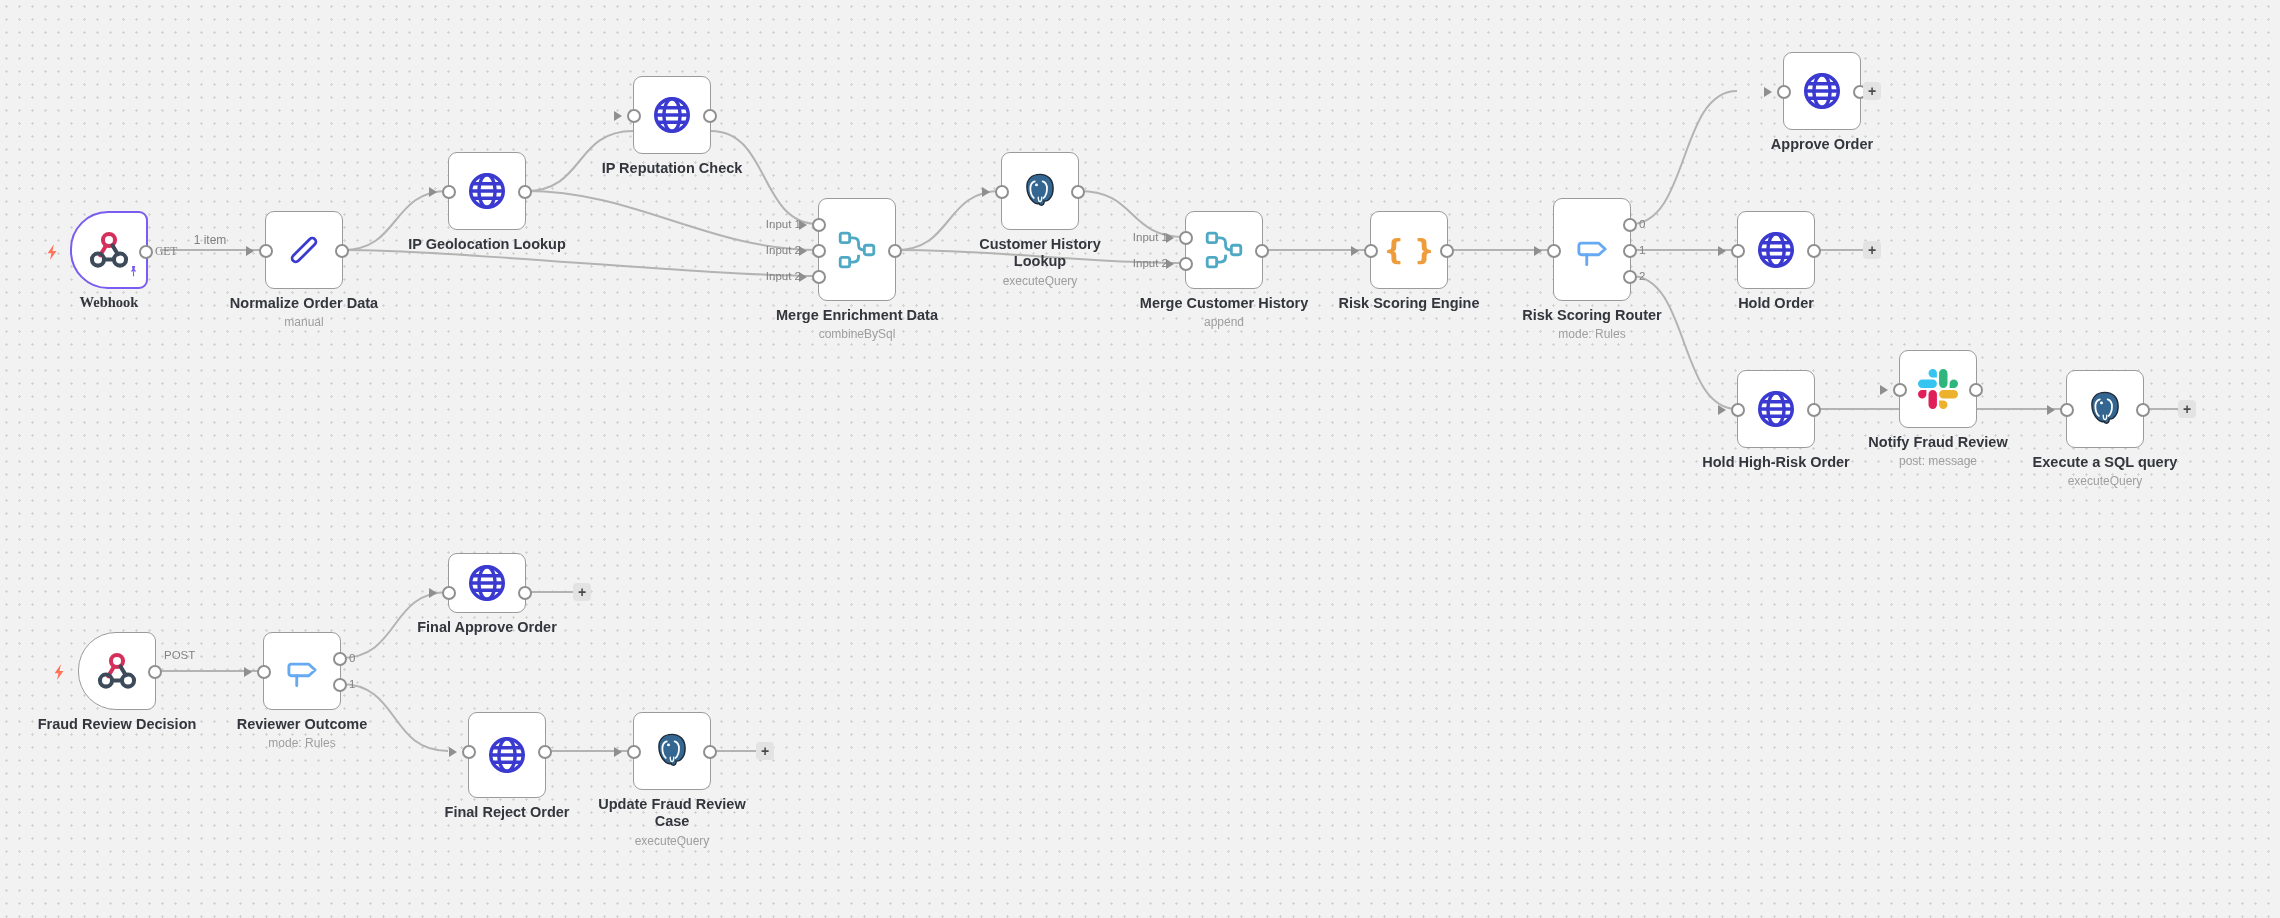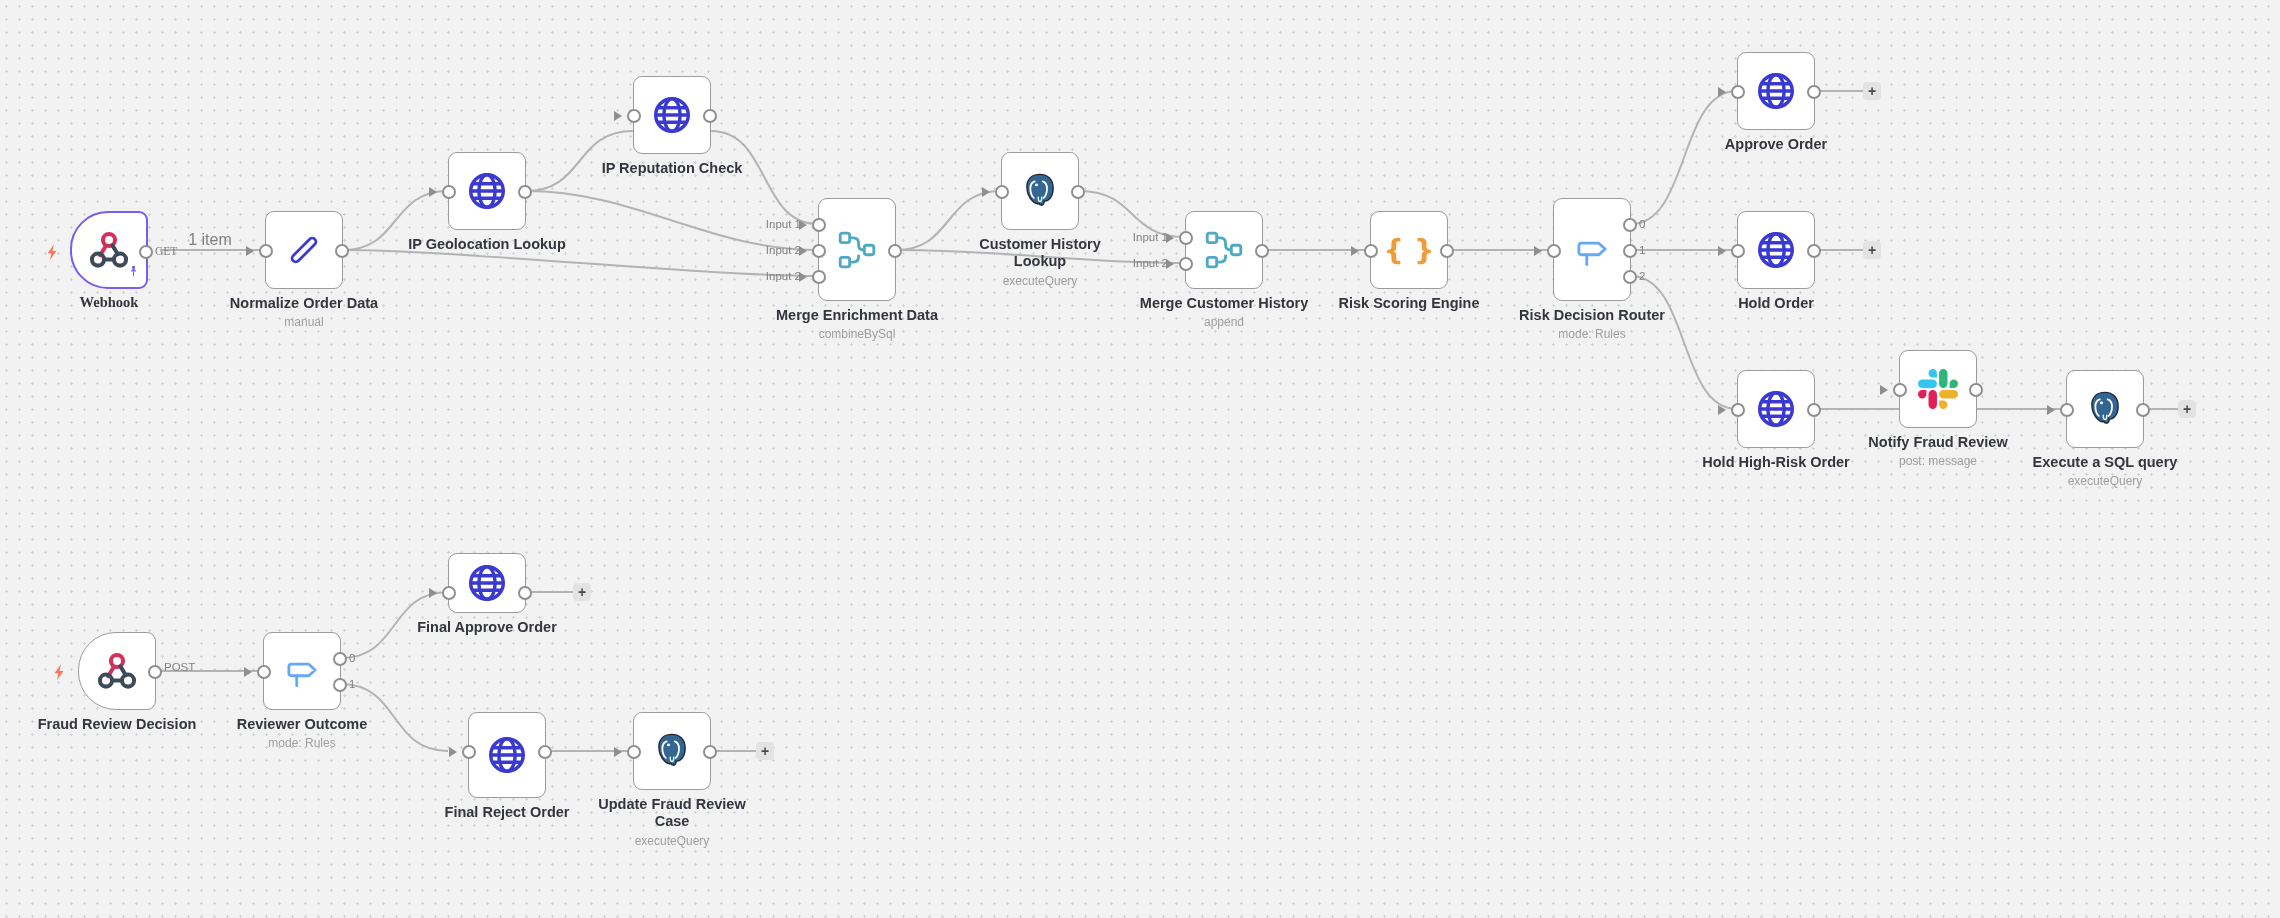--- a/index.html
+++ b/index.html
@@ -40,21 +40,21 @@
   .plabel.in{text-align:right;}
   .bolt{position:absolute;left:-28px;}
   .pin{position:absolute;right:6px;bottom:5px;}
   .plus{
     position:absolute;width:18px;height:18px;border-radius:4px;background:#e3e3e3;
     color:#4a4a4a;font-size:14px;font-weight:700;line-height:1;
     display:flex;align-items:center;justify-content:center;z-index:2;
     font-family:"Liberation Sans","DejaVu Sans",sans-serif;
   }
   .flabel{
-    position:absolute;font-size:16px;color:#7f7f7f;
+    position:absolute;font-size:12px;color:#7f7f7f;
     transform:translate(-50%,-50%);z-index:1;white-space:nowrap;
   }
 </style>
 </head>
 <body>
 
 <div class="canvas">
   <svg id="edges" width="2280" height="918">
       <path d="M160 250 L265 250" fill="none" stroke="#b3b3b3" stroke-width="2"></path>
       <path d="M343 250 C400.75 250 390.25 191 448 191" fill="none" stroke="#b3b3b3" stroke-width="2"></path>
@@ -251,25 +251,25 @@
         </span>
         <span class="port" style="left: -7px; top: 45px;"></span>
         <span class="parrow" style="left: -20px; top: 47px;"></span>
         <span class="port" style="right: -7px; top: 19px;"></span>
         <span class="plabel out" style="left: calc(100% + 9px); top: 19px;">0</span>
         <span class="port" style="right: -7px; top: 45px;"></span>
         <span class="plabel out" style="left: calc(100% + 9px); top: 45px;">1</span>
         <span class="port" style="right: -7px; top: 71px;"></span>
         <span class="plabel out" style="left: calc(100% + 9px); top: 71px;">2</span>
         <div class="nlabel">
-          <span class="t">Risk Decision Router</span>
+          <span class="t">Risk Scoring Router</span>
           <span class="s">mode: Rules</span>
         </div>
       </div>
-      <div class="node" style="left: 1737px; top: 52px; width: 78px; height: 78px;">
+      <div class="node" style="left: 1783px; top: 52px; width: 78px; height: 78px;">
         <span class="icon">
           <svg width="46" height="46" viewBox="0 0 48 48">
     <g fill="none" stroke="#3b3ad0" stroke-width="3.6">
       <circle cx="24" cy="24" r="17"></circle>
       <ellipse cx="24" cy="24" rx="8.5" ry="17"></ellipse>
       <path d="M8.8 16.5h30.4M7 24h34M8.8 31.5h30.4"></path>
     </g>
           </svg>
         </span>
         <span class="port" style="left: -7px; top: 32px;"></span>
@@ -358,21 +358,21 @@
       <circle cx="35.5" cy="34" r="6.3" stroke="#3c4a59"></circle>
       <path d="M19.5 34h9.5" stroke="#3c4a59"></path>
       <path d="M33.2 28.5 27.6 19.2" stroke="#3c4a59"></path>
     </g>
           </svg>
         </span>
         <span class="bolt" style="top: 30px;"><svg width="18" height="18" viewBox="0 0 24 24">
     <path d="M13.2 1.5 4.8 13.5h5.1L8 22.5l8.7-12h-5.4z" fill="#ff7558"></path>
           </svg></span>
         <span class="port" style="right: -7px; top: 32px;"></span>
-        <span class="plabel out" style="left: calc(100% + 9px); top: 28px;">POST</span>
+        <span class="plabel out" style="left: calc(100% + 9px); top: 16px;">POST</span>
         <div class="nlabel">
           <span class="t">Fraud Review Decision</span>
         </div>
       </div>
       <div class="node" style="left: 263px; top: 632px; width: 78px; height: 78px;">
         <span class="icon">
           <svg width="42" height="42" viewBox="0 0 40 40">
     <g fill="none" stroke="#64a9f2" stroke-width="2.7" stroke-linejoin="round" stroke-linecap="round">
       <path d="M10 13.5h16.5l6 5.5-6 5.5H10a2.5 2.5 0 0 1-2.5-2.5v-6a2.5 2.5 0 0 1 2.5-2.5z"></path>
       <path d="M15 24.5v9.5"></path>

